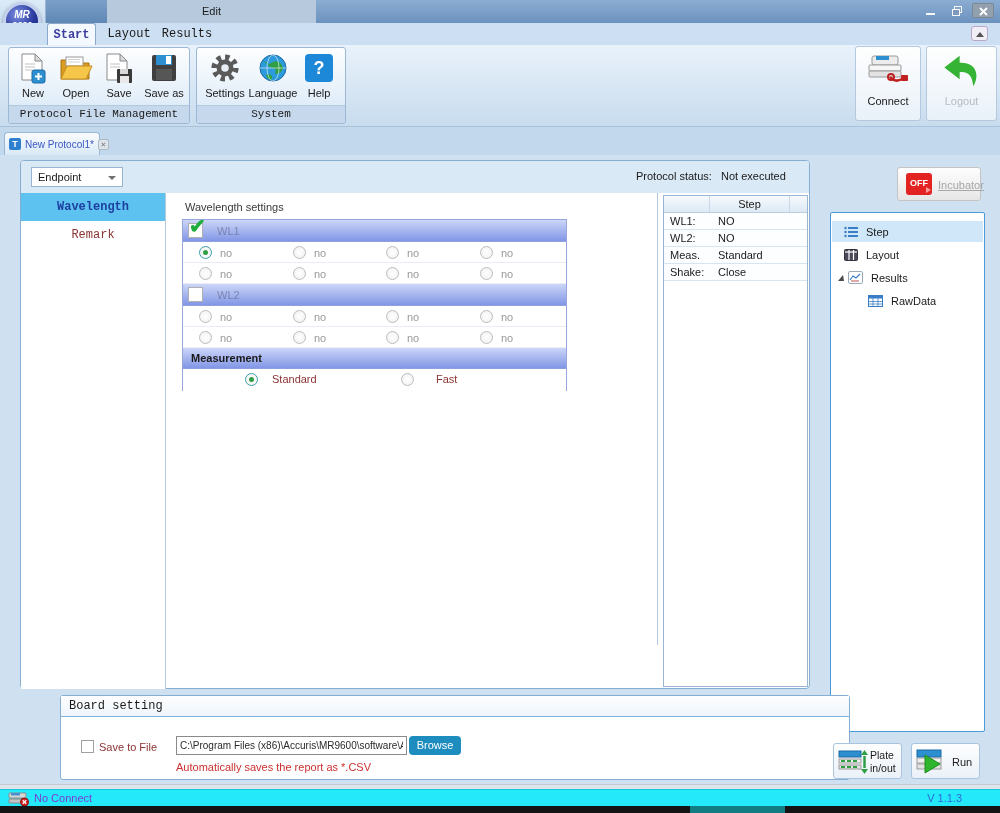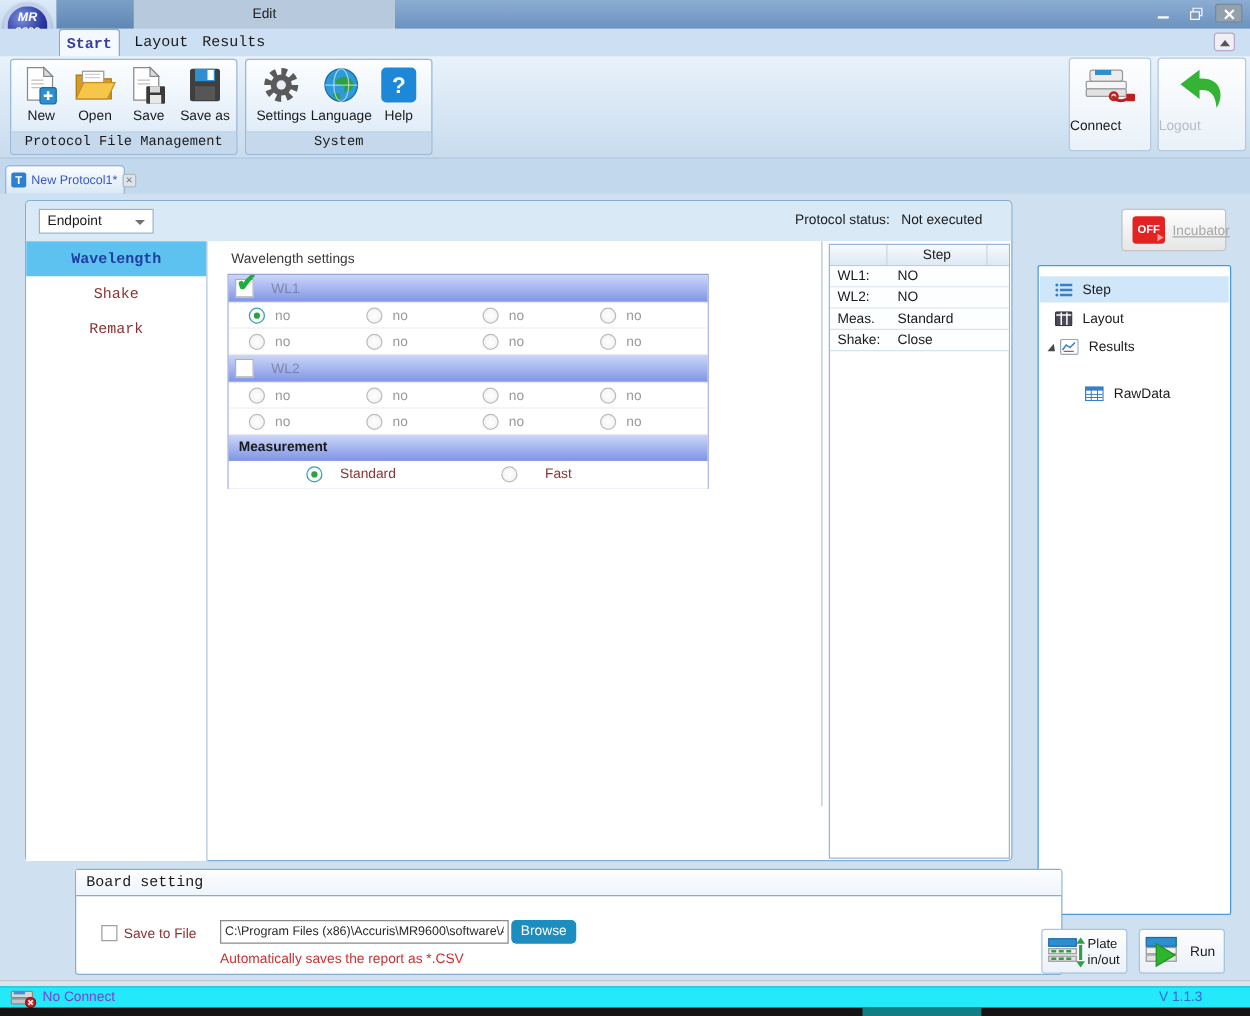--- a/index.html
+++ b/index.html
@@ -55,21 +55,21 @@
   .rgroup.g2 { left:196px; width:150px; }
   .rgroup-title { position:absolute; left:0; bottom:0; width:100%; height:18px; line-height:17px;
             background:#c6d9ec; border-top:1px solid #b2cade; border-radius:0 0 3px 3px;
             text-align:center; font-size:11px; color:#1a1a1a; }
   .rbtn { position:absolute; top:2px; height:55px; text-align:center; cursor:default; }
   .rbtn .ric { height:36px; display:flex; align-items:center; justify-content:center; }
   .rbtn .rlb { font-size:11px; color:#1a1a1a; line-height:14px; }
   .helpbox { width:28px; height:28px; background:#1e88d8; border-radius:4px; color:#fff;
              font-weight:bold; font-size:18px; line-height:28px; text-align:center; }
   .bigbtn { position:absolute; top:1px; height:75px; background:linear-gradient(#fefefe,#e9f1f9);
-            border:1px solid #b4c9de; border-radius:3px; text-align:left; }
+            border:1px solid #b4c9de; border-radius:3px; text-align:center; }
   .bigbtn .bic { height:48px; display:flex; align-items:center; justify-content:center; }
   .bigbtn .blb { font-size:11px; color:#1a1a1a; }
   .bigbtn.connect { left:855px; width:66px; }
   .bigbtn.logout { left:926px; width:71px; }
   .bigbtn.logout .blb { color:#b5bcc4; }
 
   
   .docstrip { position:absolute; left:0; top:127px; width:1000px; height:28px; background:#c2d8ec; }
   .doctab { position:absolute; left:4px; top:5px; width:96px; height:23px;
             background:linear-gradient(#fafcfe,#d9e9f7); border:1px solid #9ab6d4; border-bottom:none;
@@ -149,21 +149,21 @@
                border-left:5px solid #ff9a9a; }
   .incubator .ilabel { position:absolute; left:40px; top:0; width:44px; text-align:center;
                line-height:34px; font-size:11px; color:#a8a8a8;text-decoration:underline; }
 
   
   .tree { position:absolute; left:830px; top:212px; width:155px; height:520px; background:#fff;
           border:1px solid #4a9ad8; border-radius:2px; }
   .tree-item { position:absolute; left:1px; width:151px; height:21px; display:flex; align-items:center;
           font-size:11px; color:#1a1a1a; }
   .tree-item.sel { background:#cfe7f8; }
-  .ti-step { top:8px; } .ti-layout { top:31px; } .ti-results { top:54px; } .ti-raw { top:77px;margin-top:14px; }
+  .ti-step { top:8px; } .ti-layout { top:31px; } .ti-results { top:54px; } .ti-raw { top:77px; }
   .tree-item .tic { display:flex; align-items:center; }
   .tw-exp { width:0; height:0; border-left:5px solid transparent; border-bottom:6px solid #4a4a4a;
             transform:rotate(0deg); margin:0 4px 0 6px; border-right:1px solid transparent; }
   .tree-item .tl { margin-left:8px; }
 
   
   .board { position:absolute; left:20px; top:695px; width:790px; height:85px; background:#fff;
            border:1px solid #84aed2; border-radius:3px;margin-left:40px; }
   .board-title { height:21px; line-height:21px; padding-left:8px; font-size:12px; color:#1a1a1a;
            background:linear-gradient(#fdfeff,#eef5fb); border-bottom:1px solid #7ab0dc; }
@@ -355,21 +355,20 @@
 
   <div class="protocol-panel">
     <div class="panel-top">
       <div class="endpoint-select">Endpoint</div>
       <div class="pstatus-label">Protocol status:</div>
       <div class="pstatus-value">Not executed</div>
     </div>
 
     <div class="nav">
       <div class="nav-item sel mono">Wavelength</div>
-      <div class="nav-item mono">Shake</div>
       <div class="nav-item mono">Remark</div>
     </div>
 
     <div class="settings">
       <div class="settings-title">Wavelength settings</div>
 
       <div class="block">
 
         <div class="band">
           <span class="cb checked"></span>

